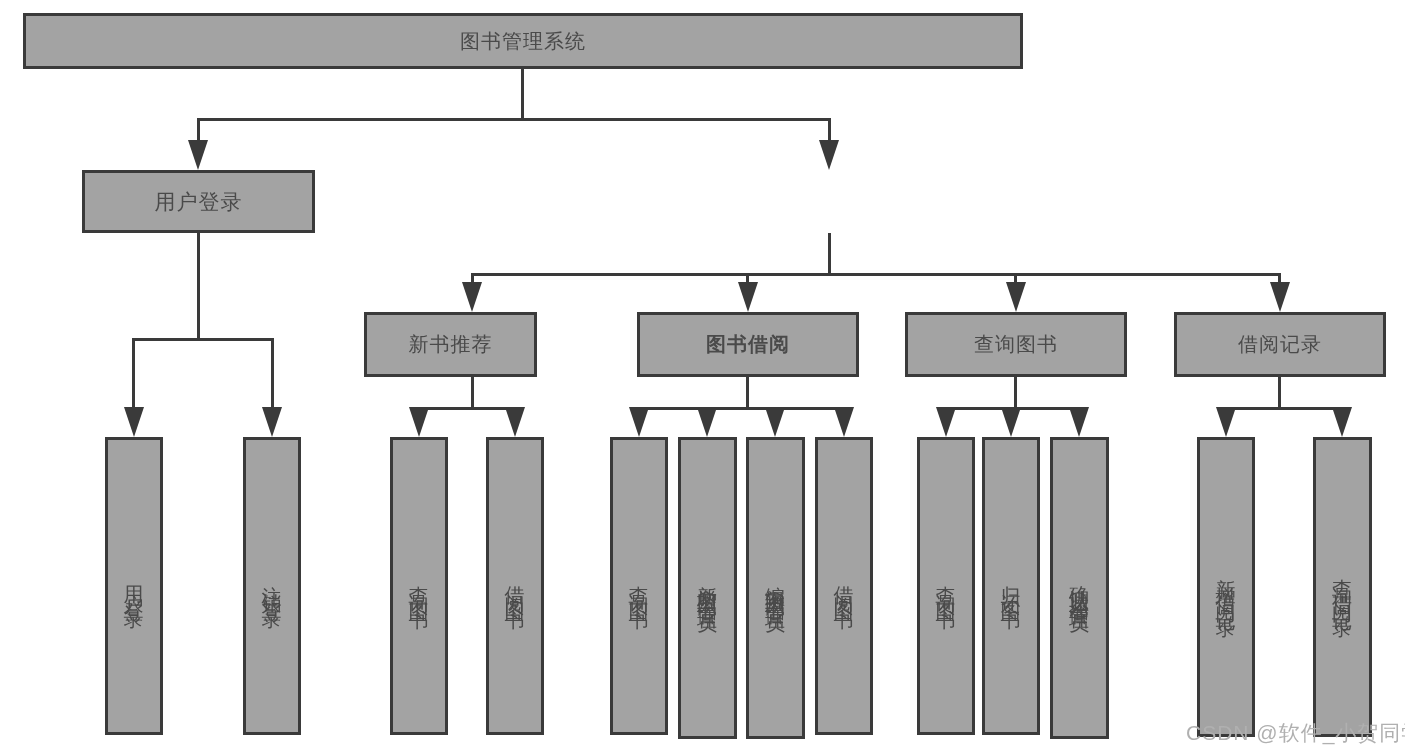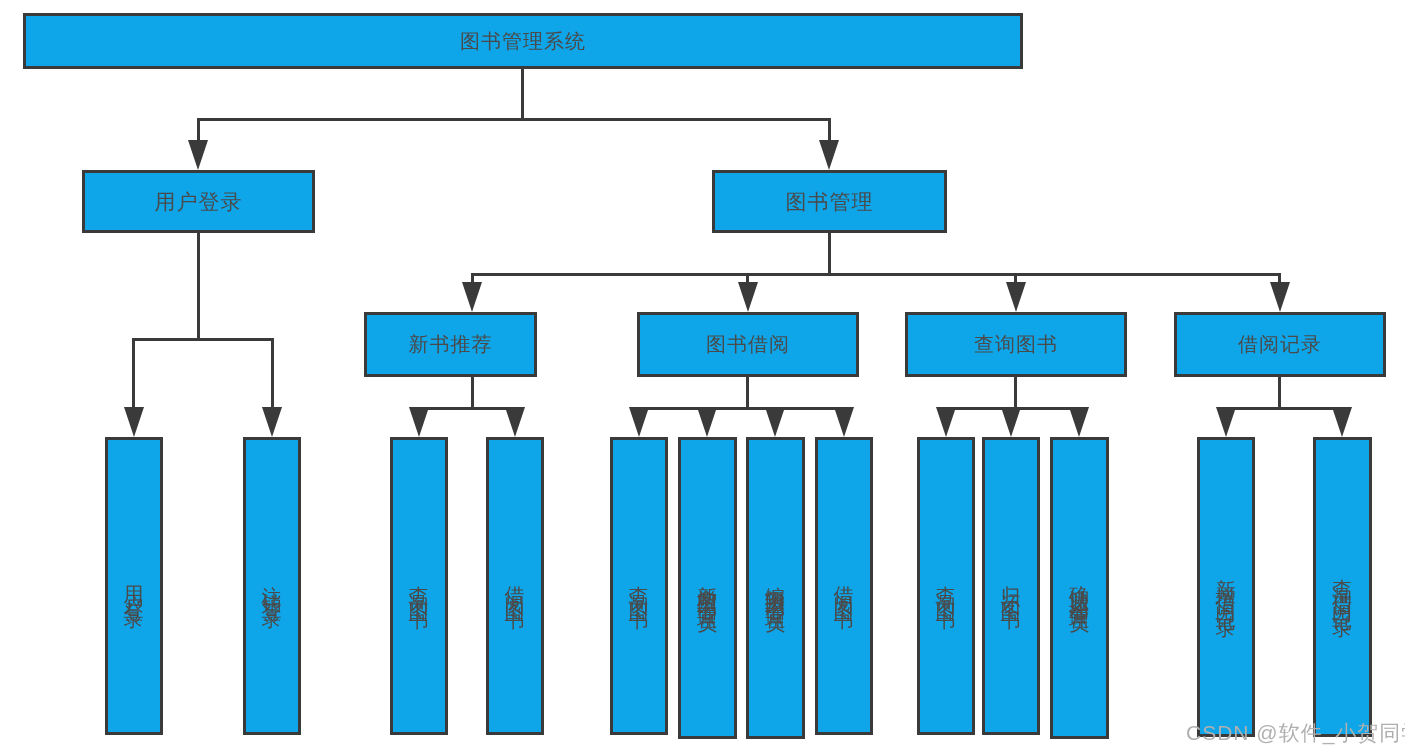--- a/index.html
+++ b/index.html
@@ -10,21 +10,21 @@
   .canvas{
     position:relative;
     width:1405px;
     height:747px;
     background:#ffffff;
     overflow:hidden;
   }
   .box{
     position:absolute;
     box-sizing:border-box;
-    background:#0ea5e9;
+    background:#a3a3a3;
     border:3px solid #3a3a3a;
     color:#4a4a4a;
     display:flex;
     align-items:center;
     justify-content:center;
     font-size:20px;
     letter-spacing:1px;
     text-align:center;
     z-index:2;
   }
@@ -68,42 +68,41 @@
   <div class="box" style="left:23px;top:13px;width:1000px;height:56px;">图书管理系统</div>
 
   <div class="vl" style="left:521px;top:69px;height:49px;"></div>
   <div class="hl" style="left:197px;top:118px;width:634px;"></div>
   <div class="vl" style="left:197px;top:118px;height:26px;"></div>
   <div class="arr" style="left:188px;top:140px;"></div>
   <div class="vl" style="left:828px;top:118px;height:26px;"></div>
   <div class="arr" style="left:819px;top:140px;"></div>
 
   <div class="box" style="left:82px;top:170px;width:233px;height:63px;font-size:21px;">用户登录</div>
-  <div class="box" style="left:712px;top:170px;width:235px;height:63px;font-size:21px;">图书管理</div>
 
   <div class="vl" style="left:197px;top:233px;height:105px;"></div>
   <div class="hl" style="left:133px;top:338px;width:141px;"></div>
   <div class="vl" style="left:132px;top:338px;height:72px;"></div>
   <div class="arr" style="left:124px;top:407px;"></div>
   <div class="vl" style="left:271px;top:338px;height:72px;"></div>
   <div class="arr" style="left:262px;top:407px;"></div>
 
   <div class="vl" style="left:828px;top:233px;height:40px;"></div>
   <div class="hl" style="left:471px;top:273px;width:810px;"></div>
   <div class="vl" style="left:471px;top:273px;height:12px;"></div>
   <div class="arr" style="left:462px;top:282px;"></div>
   <div class="vl" style="left:746px;top:273px;height:12px;"></div>
   <div class="arr" style="left:738px;top:282px;"></div>
   <div class="vl" style="left:1014px;top:273px;height:12px;"></div>
   <div class="arr" style="left:1006px;top:282px;"></div>
   <div class="vl" style="left:1278px;top:273px;height:12px;"></div>
   <div class="arr" style="left:1270px;top:282px;"></div>
 
   <div class="box" style="left:364px;top:312px;width:173px;height:65px;">新书推荐</div>
-  <div class="box" style="left:637px;top:312px;width:222px;height:65px;">图书借阅</div>
+  <div class="box" style="left:637px;top:312px;width:222px;height:65px;font-weight:bold;">图书借阅</div>
   <div class="box" style="left:905px;top:312px;width:222px;height:65px;">查询图书</div>
   <div class="box" style="left:1174px;top:312px;width:212px;height:65px;">借阅记录</div>
 
   <div class="vl" style="left:471px;top:377px;height:30px;"></div>
   <div class="hl" style="left:417px;top:407px;width:100px;"></div>
   <div class="arr" style="left:409px;top:407px;"></div>
   <div class="arr" style="left:505px;top:407px;"></div>
 
   <div class="vl" style="left:746px;top:377px;height:30px;"></div>
   <div class="hl" style="left:637px;top:407px;width:209px;"></div>

